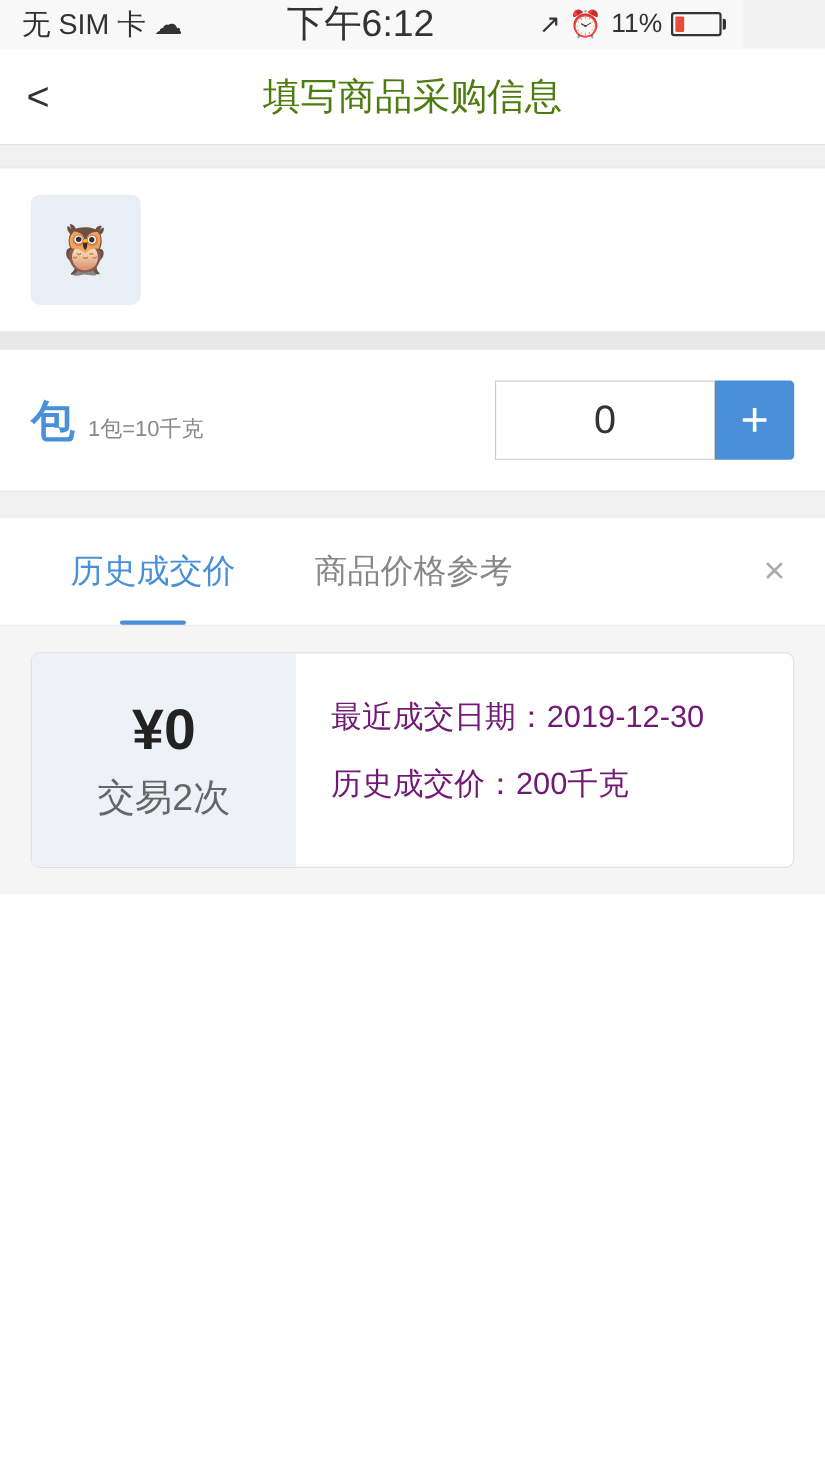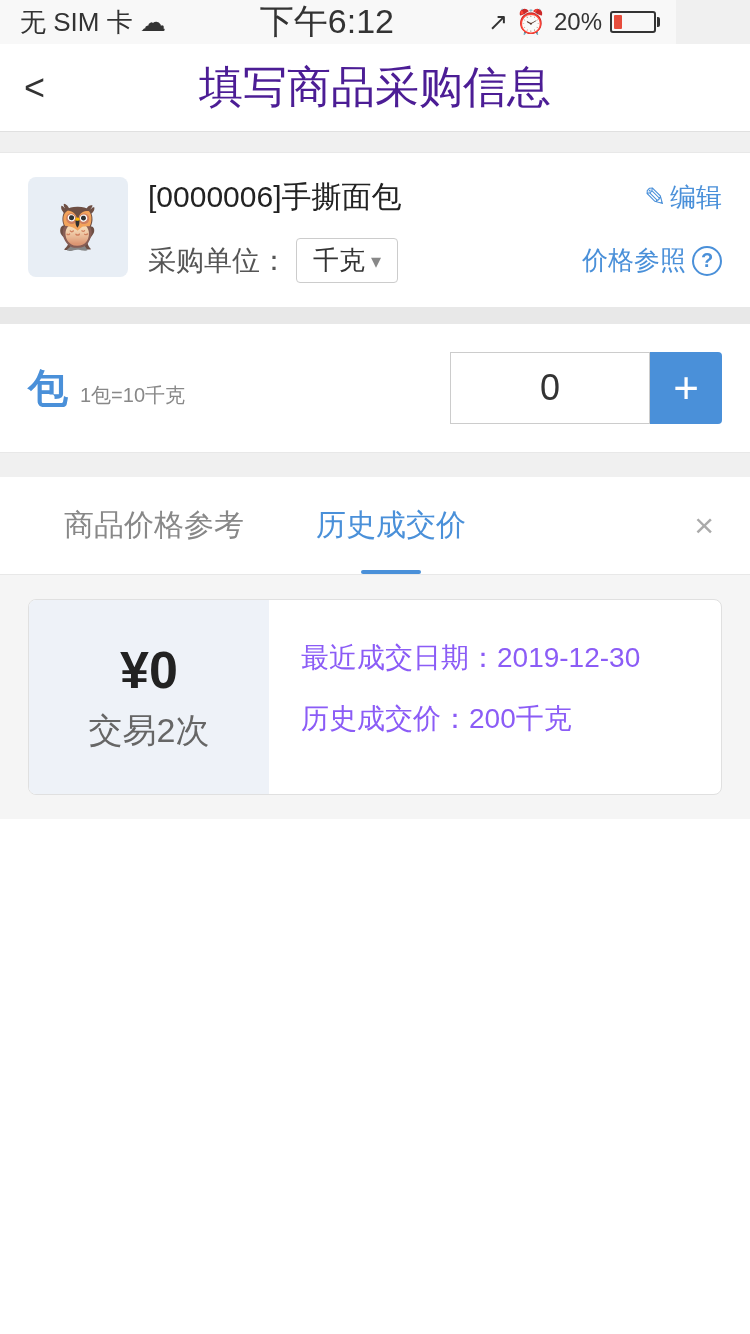--- a/index.html
+++ b/index.html
@@ -67,23 +67,23 @@
       border-bottom: 1px solid #e0e0e0;
     }
     .nav-back {
       position: absolute;
       left: 24px;
       font-size: 36px;
       color: #333;
       cursor: pointer;
     }
     .nav-title {
-      font-size: 44px;
+      font-size: 34px;
       font-weight: 500;
-      color: #4c1d95;
+      color: #4d7c0f;
     }
 
     
     .product-card {
       background: #fff;
       margin-top: 20px;
       padding: 24px 28px;
       border-top: 1px solid #e8e8e8;
       border-bottom: 1px solid #e8e8e8;
     }
@@ -304,102 +304,78 @@
     }
     .price-right {
       flex: 1;
       padding: 36px 32px;
       display: flex;
       flex-direction: column;
       gap: 16px;
     }
     .price-detail-row {
       font-size: 28px;
-      color: #8b5cf6;
+      color: #701a75;
       line-height: 1.6;
     }
 
     
     .page-rest {
       background: #fff;
       min-height: 600px;
     }
   </style>
 </head>
 <body>
 
 <div class="status-bar">
   <div class="status-left">
     <span>无 SIM 卡 ☁</span>
   </div>
   <div class="status-center">下午6:12</div>
   <div class="status-right">
     <span>↗</span>
     <span>⏰</span>
-    <span>20%</span>
+    <span>11%</span>
     <div class="battery">
       <div class="battery-fill"></div>
     </div>
   </div>
 </div>
 
 <div class="nav-bar">
   <div class="nav-back">&lt;</div>
   <div class="nav-title">填写商品采购信息</div>
 </div>
 
 <div class="product-card">
   <div class="product-header">
     <div class="product-thumb">
       <span class="owl-icon">🦉</span>
     </div>
-    <div class="product-info">
-      <div class="product-title-row">
-        <div class="product-name">
-          <span>[0000006]</span><span>手撕面包</span>
-        </div>
-        <div class="edit-btn">
-          <span>✎</span>
-          <span>编辑</span>
-        </div>
-      </div>
-      <div class="purchase-unit-row">
-        <div style="display:flex;align-items:center;gap:8px;">
-          <span class="unit-label">采购单位：</span>
-          <div class="unit-select">
-            <span>千克</span>
-            <span class="arrow">▾</span>
-          </div>
-        </div>
-        <div class="price-ref">
-          <span>价格参照</span>
-          <div class="help-circle">?</div>
-        </div>
-      </div>
-    </div>
   </div>
 </div>
 
 <div class="section-divider"></div>
 
 <div class="quantity-row">
   <div class="quantity-label-group">
     <span class="quantity-unit-big">包</span>
     <span class="quantity-conversion">1包=10千克</span>
   </div>
   <div class="quantity-control">
     <div class="qty-input-box">0</div>
     <div class="qty-plus-btn">+</div>
   </div>
 </div>
 
 <div class="tabs-bar">
   <div class="tabs-list">
+    <div class="tab-item active">历史成交价</div>
     <div class="tab-item">商品价格参考</div>
-    <div class="tab-item active">历史成交价</div>
   </div>
   <div class="tab-close">×</div>
 </div>
 
 <div class="price-card-wrap">
   <div class="price-card">
     <div class="price-left">
       <div class="price-amount">
         <span>¥</span><span>0</span>
       </div>

